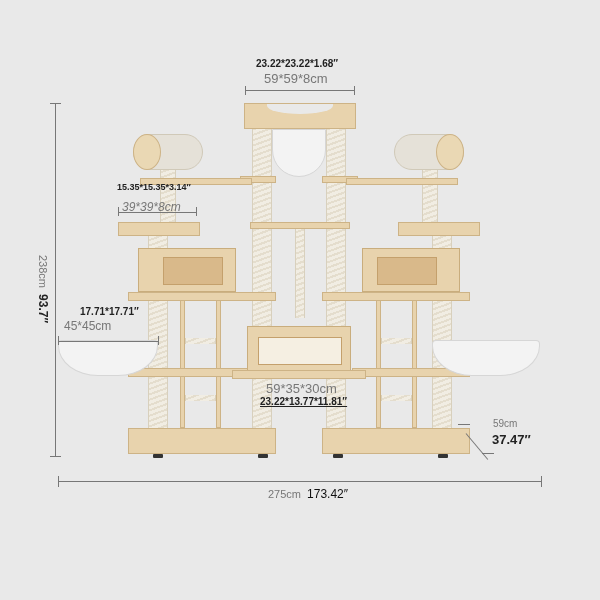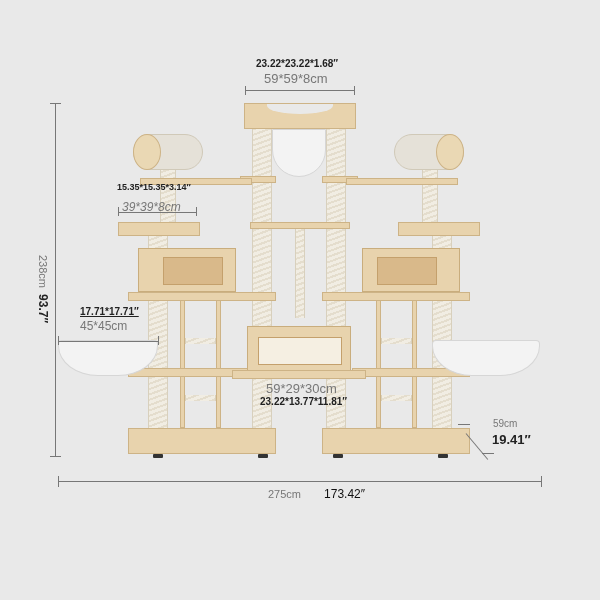--- a/index.html
+++ b/index.html
@@ -94,39 +94,39 @@
 
 <div class="abs dimline" style="left:118px;top:212px;width:78px;height:1px;"></div>
 <div class="abs dimline" style="left:118px;top:207px;width:1px;height:9px;"></div>
 <div class="abs dimline" style="left:196px;top:207px;width:1px;height:9px;"></div>
 <div class="abs lbl-in" style="left:117px;top:182px;font-size:9px;">15.35*15.35*3.14″</div>
 <div class="abs lbl-cm" style="left:122px;top:200px;font-style:italic;">39*39*8cm</div>
 
 <div class="abs dimline" style="left:58px;top:341px;width:100px;height:1px;"></div>
 <div class="abs dimline" style="left:58px;top:336px;width:1px;height:9px;"></div>
 <div class="abs dimline" style="left:158px;top:336px;width:1px;height:9px;"></div>
-<div class="abs lbl-in" style="left:80px;top:306px;text-decoration:underline;">17.71*17.71″</div>
-<div class="abs lbl-cm" style="left:80px;top:319px;text-align:right;">45*45cm</div>
+<div class="abs lbl-in" style="left:80px;top:306px;">17.71*17.71″</div>
+<div class="abs lbl-cm" style="left:64px;top:319px;text-align:right;">45*45cm</div>
 
 <div class="abs dimline" style="left:55px;top:103px;width:1px;height:354px;"></div>
 <div class="abs dimline" style="left:50px;top:103px;width:11px;height:1px;"></div>
 <div class="abs dimline" style="left:50px;top:456px;width:11px;height:1px;"></div>
 <div class="abs" style="left:10px;top:275px;width:60px;height:20px;transform:rotate(90deg);transform-origin:center;display:flex;gap:6px;align-items:baseline;white-space:nowrap;">
   <span class="lbl-cm" style="font-size:11px;">238cm</span>
   <span class="lbl-in" style="font-size:12px;">93.7″</span>
 </div>
 
-<div class="abs lbl-cm" style="left:266px;top:381px;font-size:13px;">59*29*30cm</div>
-<div class="abs lbl-in" style="left:260px;top:396px;">23.22*13.77*11.81″</div>
+<div class="abs lbl-cm" style="left:266px;top:381px;font-size:13px;">59*35*30cm</div>
+<div class="abs lbl-in" style="left:260px;top:396px;text-decoration:underline;">23.22*13.77*11.81″</div>
 
 <div class="abs dimline" style="left:466px;top:433px;width:34px;height:1px;transform:rotate(50deg);transform-origin:left center;"></div>
 <div class="abs dimline" style="left:458px;top:424px;width:12px;height:1px;"></div>
 <div class="abs dimline" style="left:482px;top:453px;width:12px;height:1px;"></div>
 <div class="abs lbl-cm" style="left:493px;top:418px;font-size:10px;">59cm</div>
-<div class="abs lbl-in" style="left:492px;top:432px;font-size:13px;">19.41″</div>
+<div class="abs lbl-in" style="left:492px;top:432px;font-size:13px;">37.47″</div>
 
 <div class="abs dimline" style="left:58px;top:481px;width:484px;height:1px;"></div>
 <div class="abs dimline" style="left:58px;top:476px;width:1px;height:11px;"></div>
 <div class="abs dimline" style="left:541px;top:476px;width:1px;height:11px;"></div>
-<div class="abs" style="left:268px;top:487px;display:flex;gap:23px;align-items:baseline;">
+<div class="abs" style="left:268px;top:487px;display:flex;gap:6px;align-items:baseline;">
   <span class="lbl-cm" style="font-size:11px;">275cm</span>
   <span class="lbl-in" style="font-size:12px;font-weight:normal;color:#111;">173.42″</span>
 </div>
 
 </body></html>

